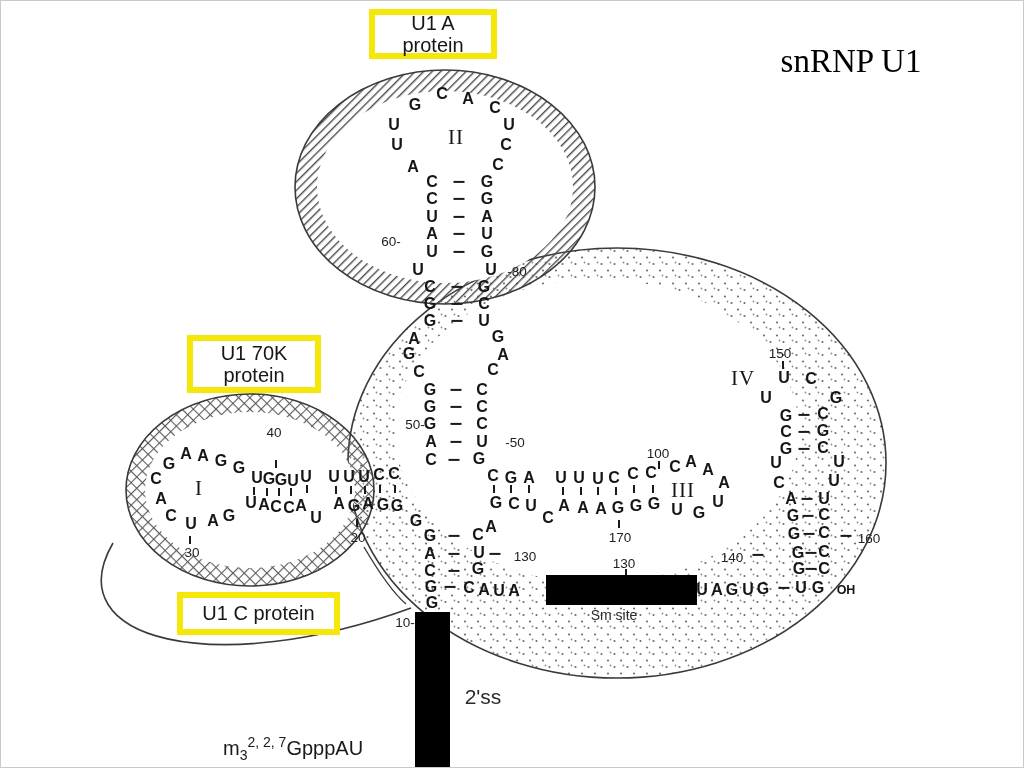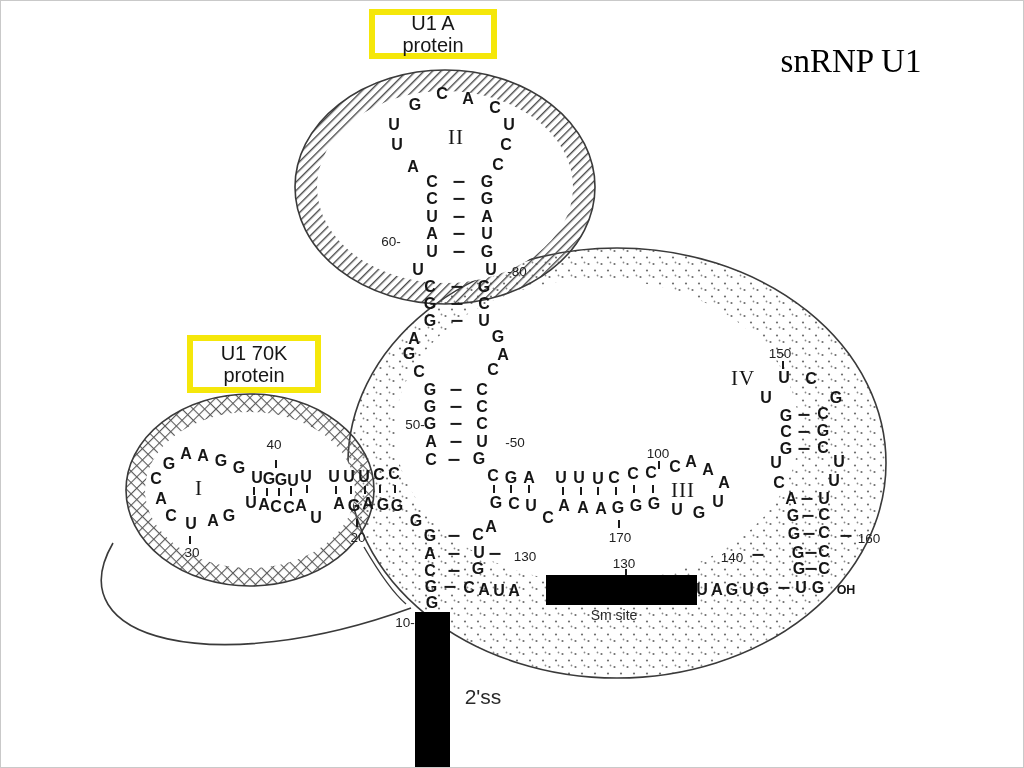--- a/index.html
+++ b/index.html
@@ -133,21 +133,21 @@
       <span class="g " style="left: 275px; top: 506px;">C</span>
       <span class="g " style="left: 288px; top: 507px;">C</span>
       <span class="g " style="left: 300px; top: 505px;">A</span>
       <span class="g " style="left: 315px; top: 517px;">U</span>
       <span class="g " style="left: 338px; top: 503px;">A</span>
       <span class="g " style="left: 353px; top: 505px;">G</span>
       <span class="g " style="left: 367px; top: 503px;">A</span>
       <span class="g " style="left: 382px; top: 504px;">G</span>
       <span class="g " style="left: 396px; top: 505px;">G</span>
       <span class="g " style="left: 415px; top: 520px;">G</span>
-      <span class="g n" style="left: 273px; top: 443px;">40</span>
+      <span class="g n" style="left: 273px; top: 431px;">40</span>
       <span class="g n" style="left: 357px; top: 536px;">20</span>
       <span class="g n" style="left: 191px; top: 551px;">30</span>
       <span class="g " style="left: 155px; top: 478px;">C</span>
       <span class="g " style="left: 168px; top: 463px;">G</span>
       <span class="g " style="left: 185px; top: 453px;">A</span>
       <span class="g " style="left: 202px; top: 455px;">A</span>
       <span class="g " style="left: 220px; top: 460px;">G</span>
       <span class="g " style="left: 238px; top: 467px;">G</span>
       <span class="g " style="left: 160px; top: 498px;">A</span>
       <span class="g " style="left: 170px; top: 515px;">C</span>
@@ -313,22 +313,26 @@
   <div class="bbox" id="five-box" style="left: 414px; top: 611px; width: 35px; height: 156px;"></div>
 
   <div class="ybox" style="left:368px;top:8px;width:128px;height:50px;">
     <span>U1 A</span>
     <span>protein</span>
   </div>
   <div class="ybox" style="left:186px;top:334px;width:134px;height:58px;">
     <span>U1 70K</span>
     <span>protein</span>
   </div>
+  <div class="ybox" style="left:176px;top:591px;width:163px;height:43px;">
+    <span>U1 C protein</span>
+  </div>
 
   <div id="title" style="left:850px;top:60px;">snRNP U1</div>
 
 
   <div class="plain-label" id="smsite-label" style="left:613px;top:614px;">Sm site</div>
 
   <div class="plain-label" id="fivess-label" style="left:482px;top:696px;">2'ss</div>
 
+  <div id="cap-label" style="left:222px;top:733px;"><span>m</span><sub>3</sub><sup>2, 2, 7</sup><span>GpppAU</span></div>
 
 </div>
 
 </body></html>

